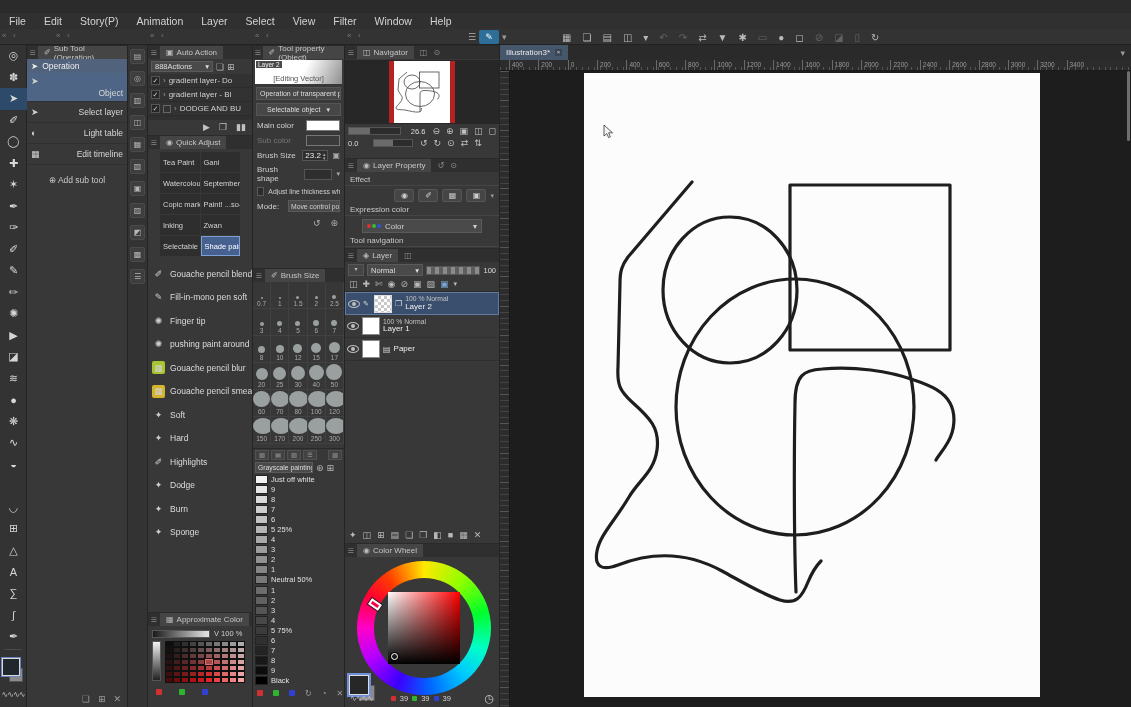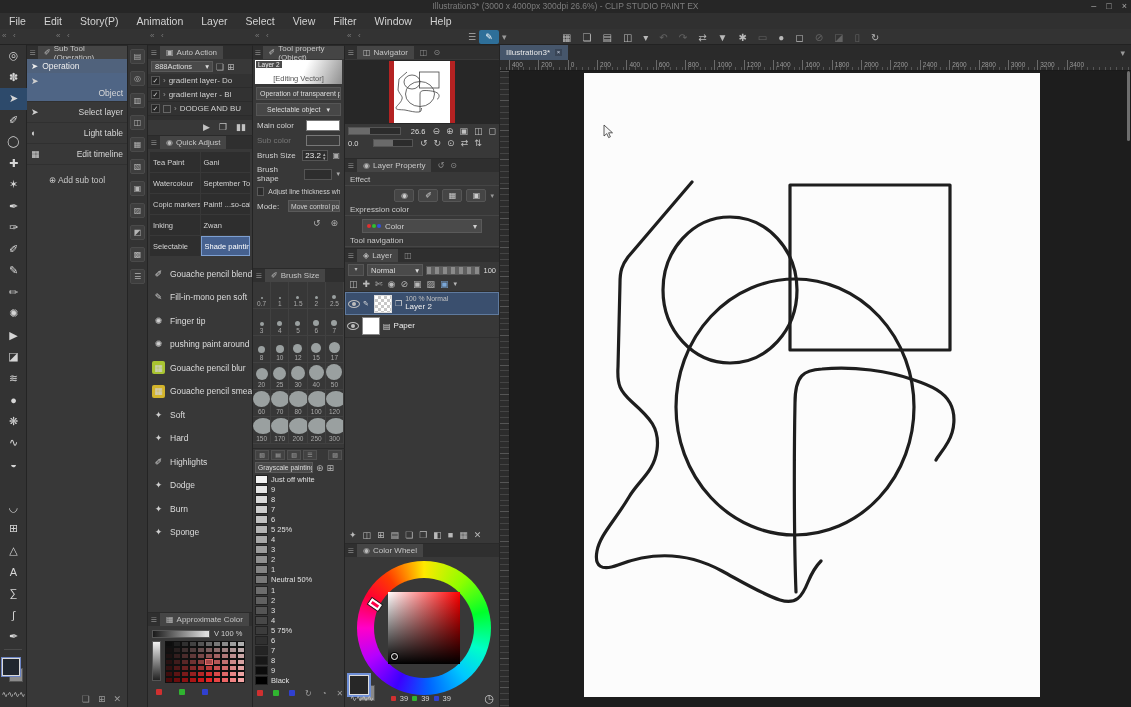--- a/index.html
+++ b/index.html
@@ -65,21 +65,21 @@
   .aa-row { height:14px; display:flex; align-items:center; gap:3px; padding:0 3px; background:#323232; border-bottom:1px solid #2b2b2b; font-size:8px; color:#d0d0d0; white-space:nowrap; overflow:hidden;}
   .aa-chk { width:9px; height:9px; background:#262626; border:1px solid #555; color:#ccc; font-size:7px; line-height:8px; text-align:center;}
   .aa-x { width:8px; height:8px; border:1px solid #666; display:none;}
   .aa-x.on { display:inline-block;}
   .aa-car { color:#9a9a9a; font-size:8px;}
   .aa-partial { height:5px; background:#303030; }
   .aa-controls { margin-top:auto; display:flex; justify-content:flex-end; gap:9px; padding:2px 6px 3px; font-size:9px; color:#c2c2c2;}
 
   
   #qa { left:148px; top:135px; width:105px; height:477px;}
-  .qa-grid { display:grid; grid-template-columns:1fr 1fr; gap:1px; margin:3px 2px; }
+  .qa-grid { display:grid; grid-template-columns:1fr 1fr; gap:1px; margin:3px 12px; }
   .qa-cell { height:20px; background:#2e2e2e; font-size:7.5px; color:#d2d2d2; display:flex; align-items:center; padding:0 3px; overflow:hidden; white-space:nowrap;}
   .qa-cell.sel { background:#46618f; border:1px solid #7d9fd1; color:#fff;}
   .qa-list { margin-top:6px; }
   .qa-item { height:23.5px; display:flex; align-items:center; gap:5px; padding:0 4px; font-size:8.5px; color:#dcdcdc; white-space:nowrap; overflow:hidden;}
   .qa-ic { flex:0 0 13px; height:13px; display:flex; align-items:center; justify-content:center; font-size:9px; color:#cfcfcf; border-radius:2px;}
 
   
   #approx { left:148px; top:612px; width:105px; height:95px;}
   .ap-sliderrow { display:flex; align-items:center; gap:4px; padding:3px 4px 2px;}
   .ap-track { width:58px; height:8px; background:linear-gradient(90deg,#1a1a1a,#e8e8e8); border:1px solid #555; position:relative;}
@@ -208,28 +208,20 @@
   .viewport { position:absolute; left:10px; top:26px; right:0; bottom:0; background:#1d1d1d; overflow:hidden;}
   .page { position:absolute; left:74px; top:2px; width:456px; height:624px; background:#fcfcfc;}
   .vscroll { position:absolute; right:1px; top:26px; width:3px; height:70px; background:#6f6f6f; border-radius:2px;}
   .cursor { position:absolute; left:93px; top:53px; }
 </style>
 </head>
 <body>
 
 <div id="app">
 
-  <div class="titlebar">
-    <span>Illustration3* (3000 x 4000px 300dpi 26.6%)  -  CLIP STUDIO PAINT EX</span>
-    <span class="wincontrols">
-      <span>–</span>
-      <span>□</span>
-      <span>×</span>
-    </span>
-  </div>
 
   <div class="menubar">
       <span class="mi">File</span>
       <span class="mi">Edit</span>
       <span class="mi">Story(P)</span>
       <span class="mi">Animation</span>
       <span class="mi">Layer</span>
       <span class="mi">Select</span>
       <span class="mi">View</span>
       <span class="mi">Filter</span>
@@ -1161,20 +1153,30 @@
       <span class="edit-mark on">✎</span>
       <span class="ly-thumb checker"></span>
       <span class="ly-vec on">❒</span>
 
       <span class="ly-txt">
         <span class="ly-info">100 % Normal</span>
         <span class="ly-name">Layer 2</span>
       </span>
     </div>
 
+    <div class="ly-row">
+      <span class="eye"></span>
+
+      <span class="ly-thumb"></span>
+
+      <span class="ly-txt">
+        <span class="ly-info">100 % Normal</span>
+        <span class="ly-name">Layer 1</span>
+      </span>
+    </div>
 
     <div class="ly-row">
       <span class="eye"></span>
 
       <span class="ly-thumb"></span>
 
       <span class="ly-paper on">▤</span>
       <span class="ly-txt">
         <span class="ly-info"></span>
         <span class="ly-name">Paper</span>

